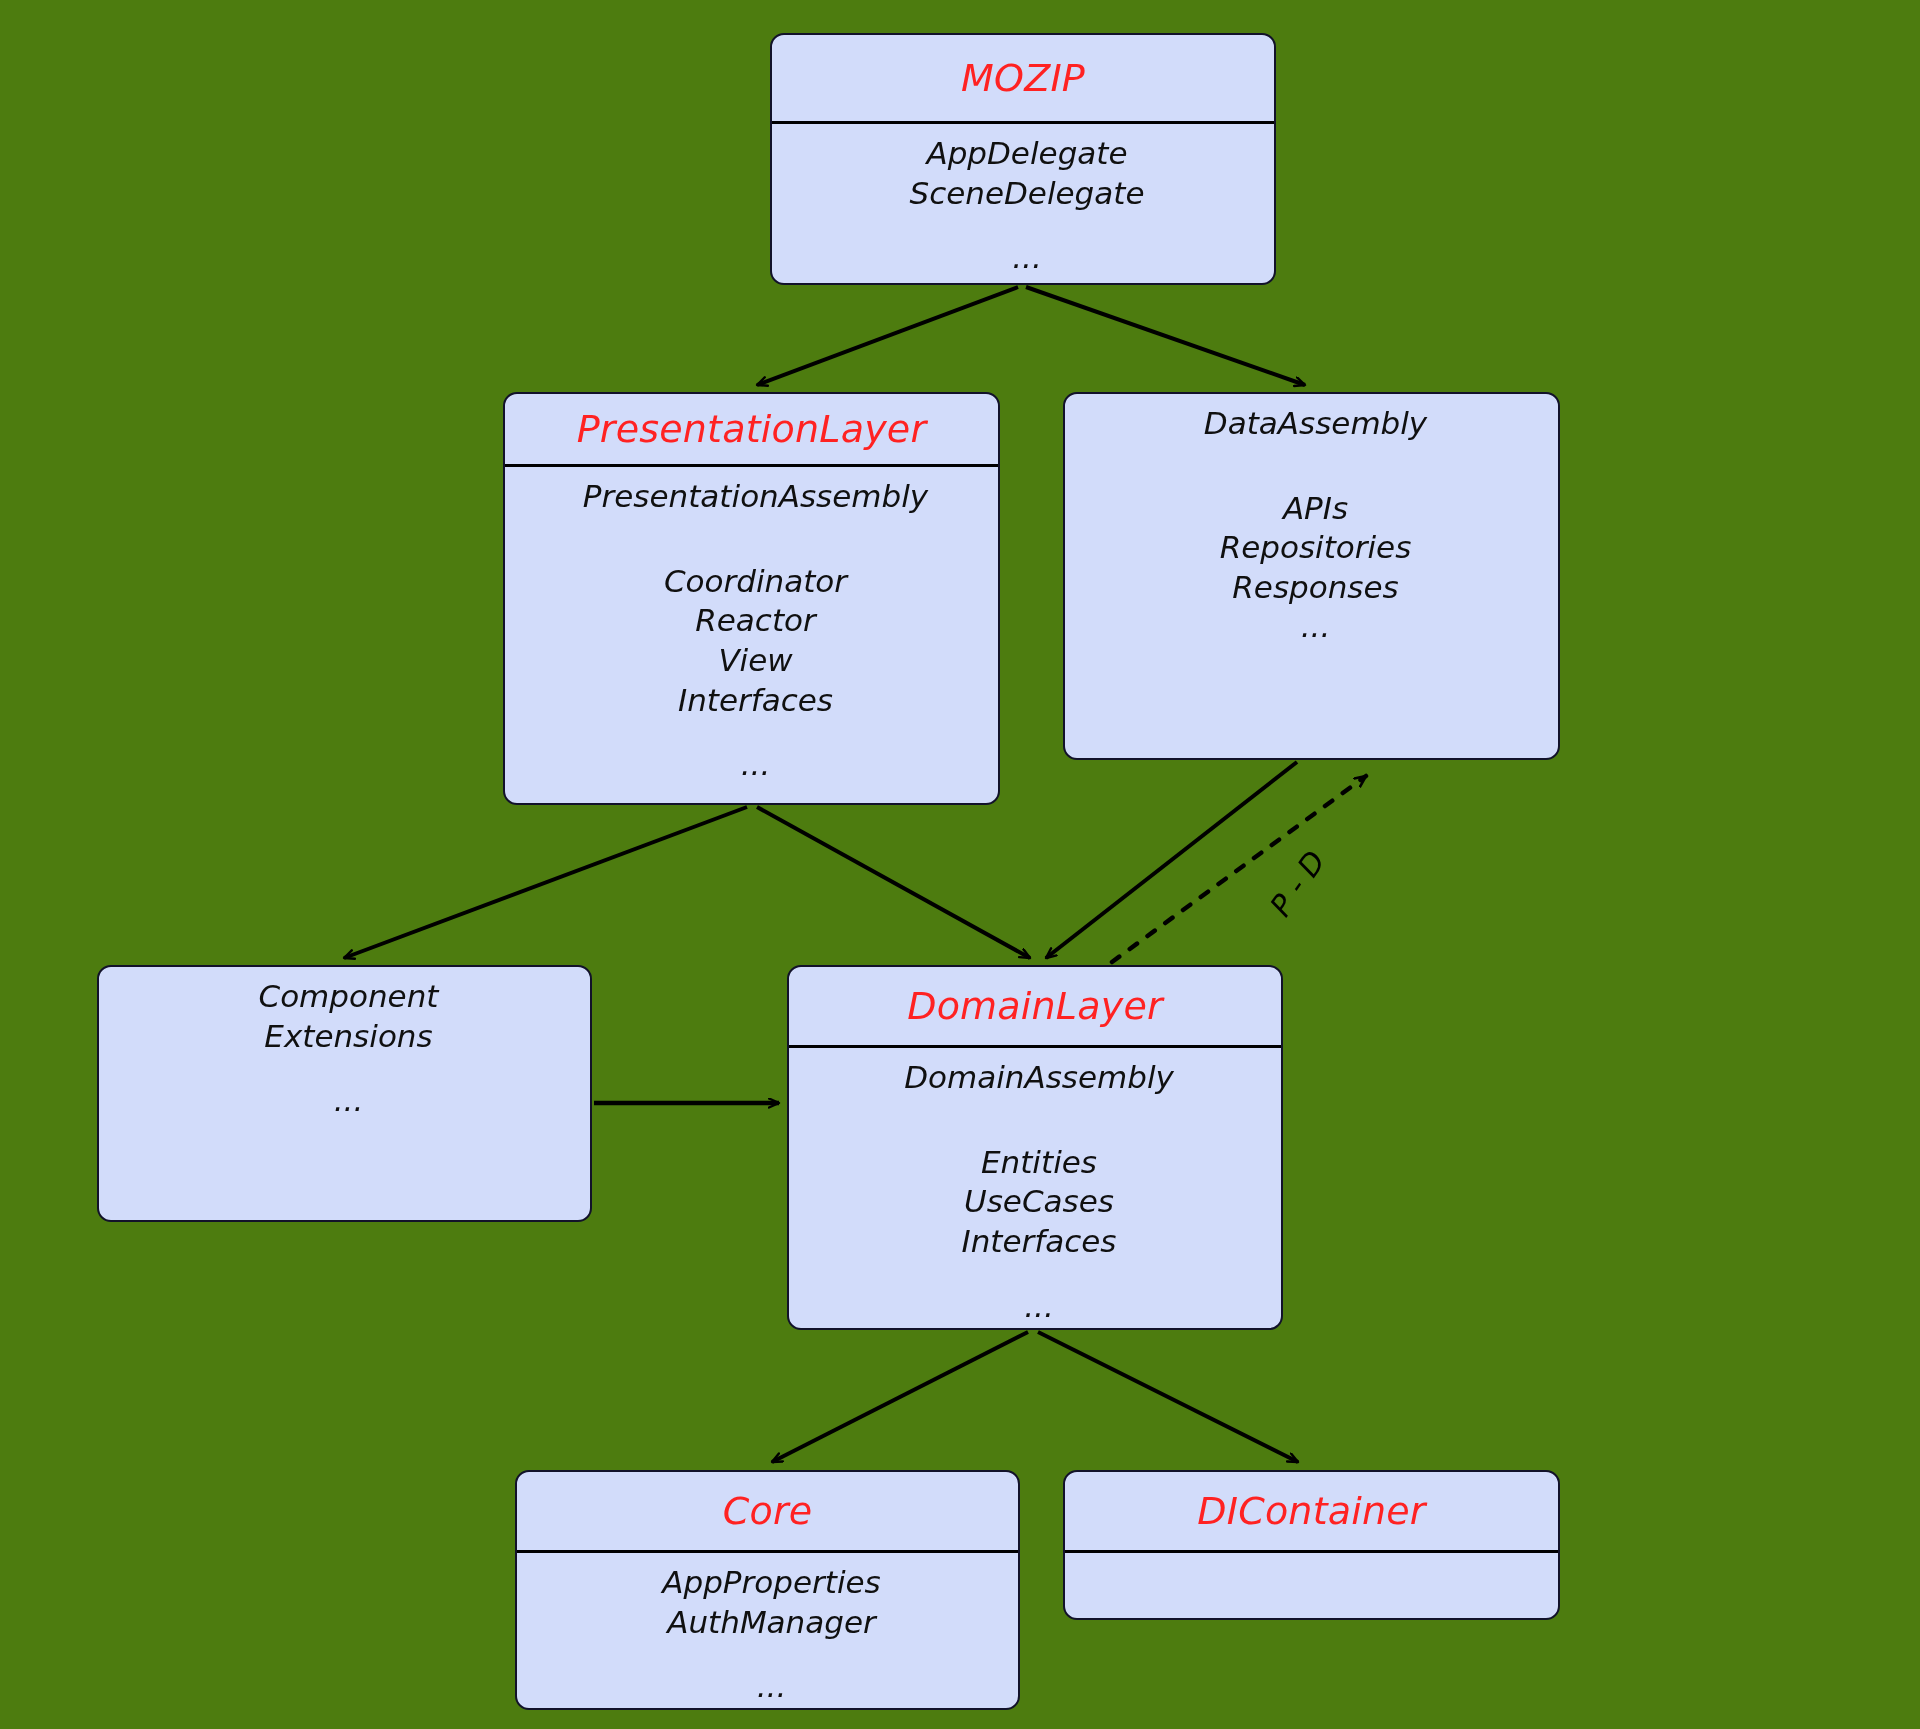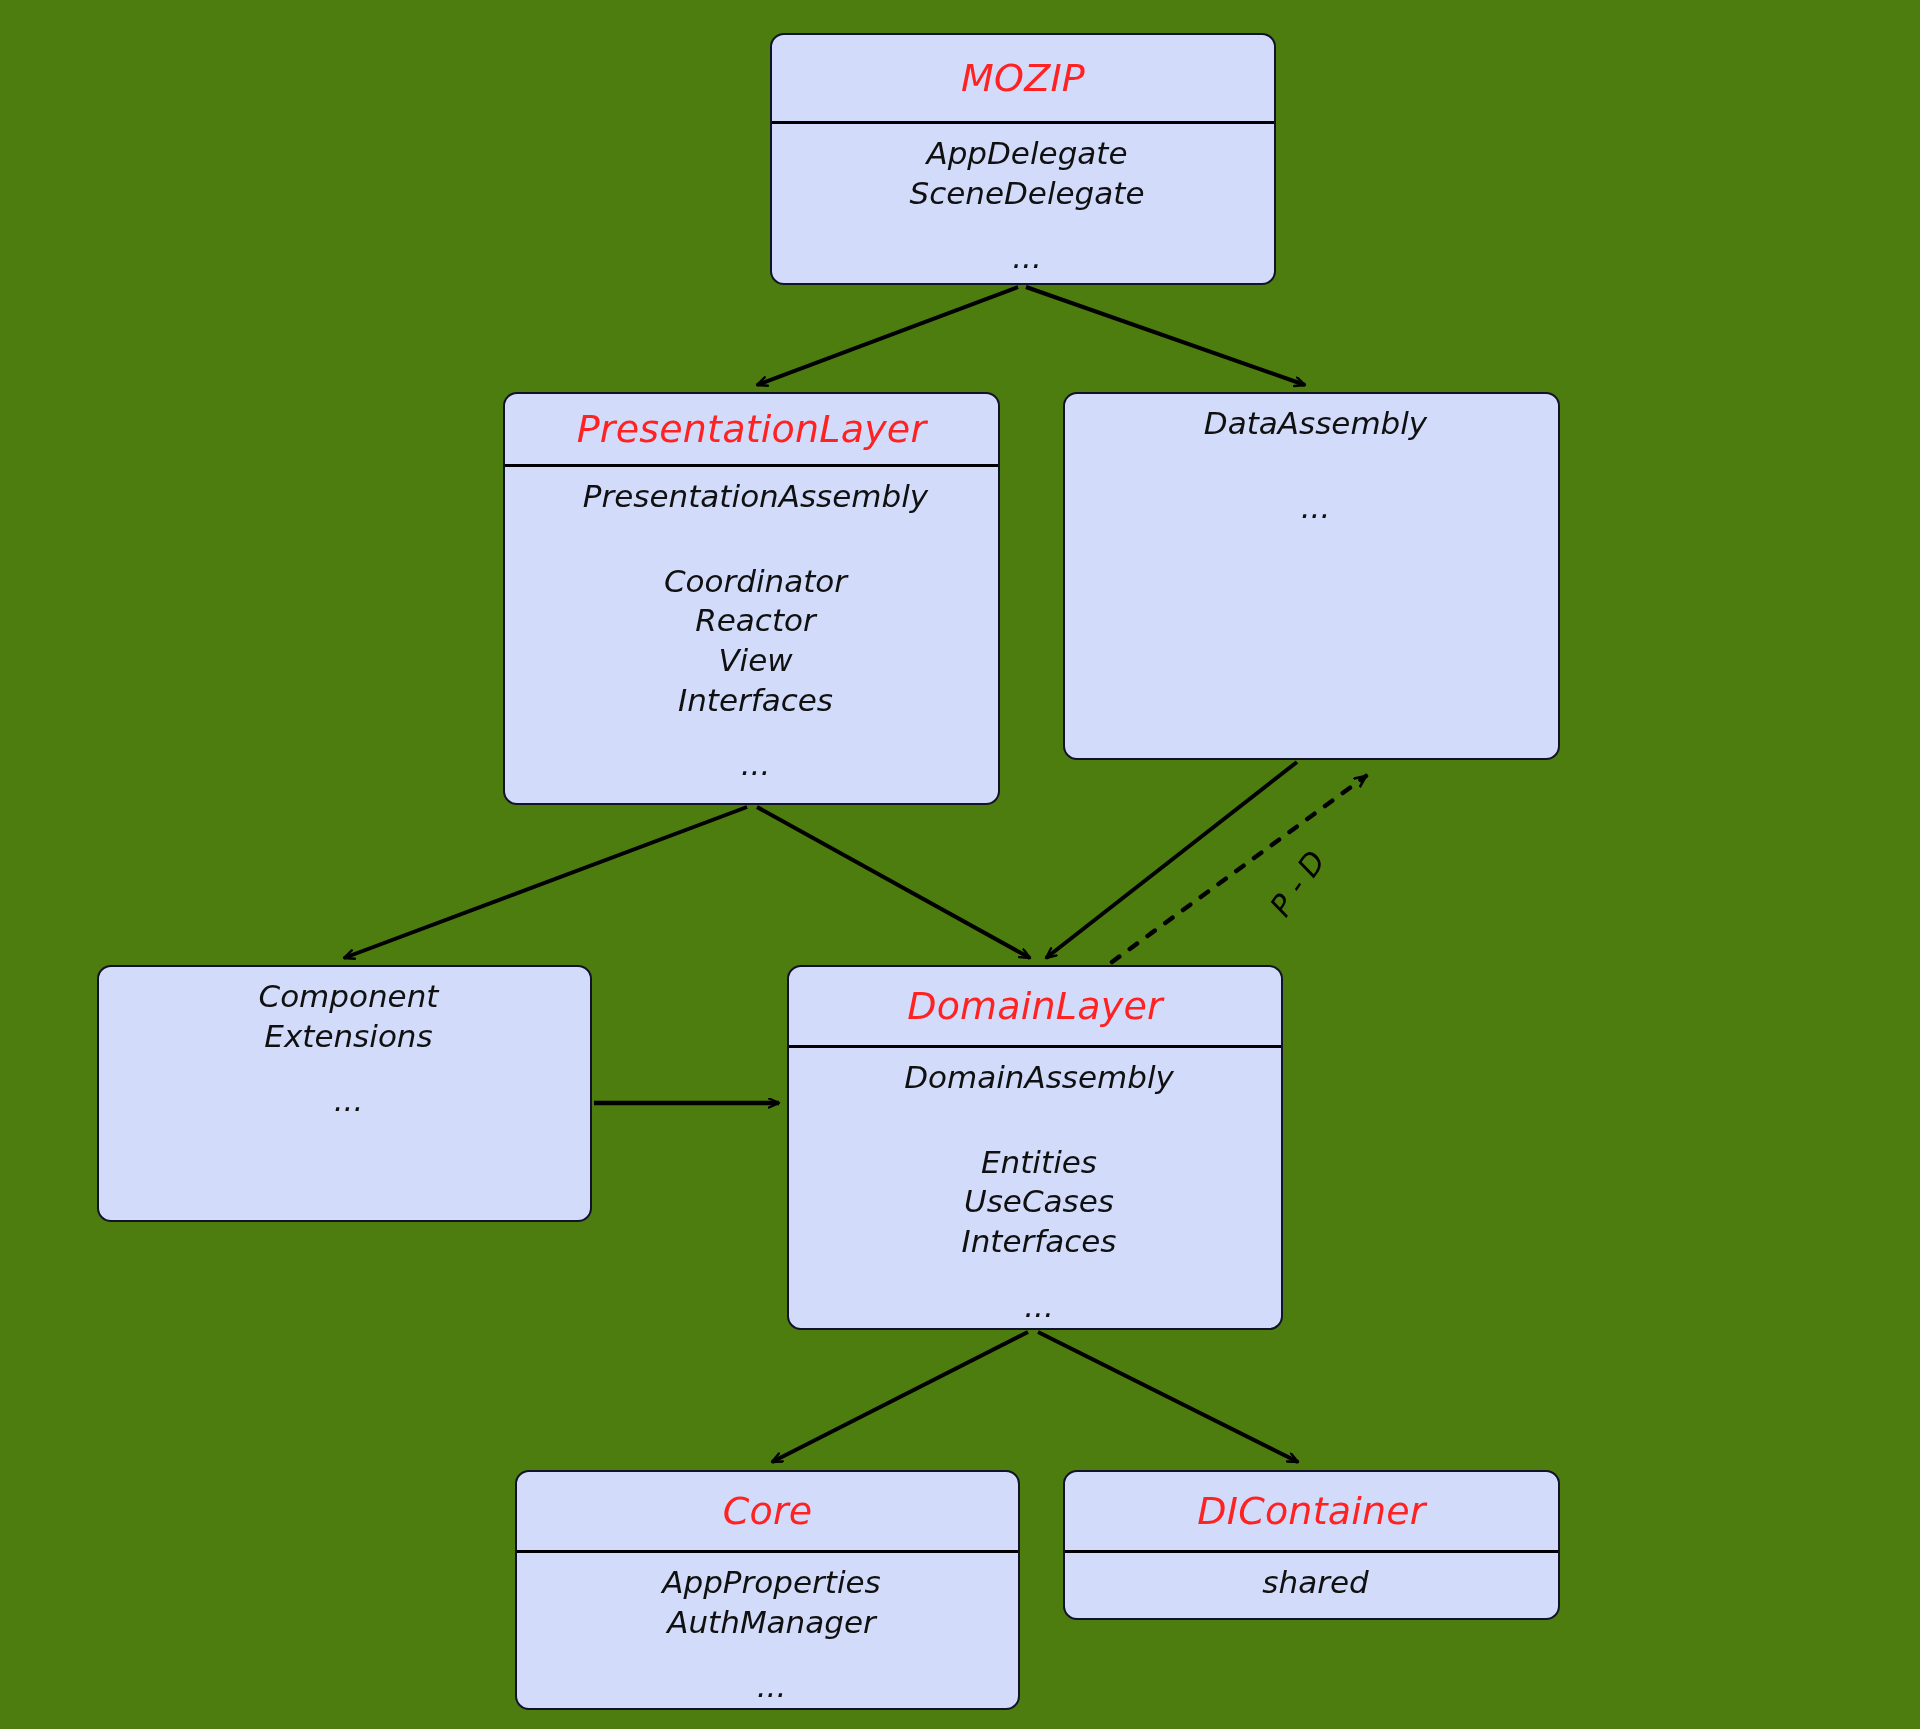--- a/index.html
+++ b/index.html
@@ -196,20 +196,25 @@
       </div>
       <div class="gap-sm"></div>
       <span class="ellipsis">...</span>
     </div>
   </div>
 
   <div class="node" id="node-data">
     <div class="node-body">
       <div class="assembly">DataAssembly</div>
       <div class="gap-lg"></div>
+      <div class="members">
+        <span class="member">APIs</span>
+        <span class="member">Repositories</span>
+        <span class="member">Responses</span>
+      </div>
       <span class="ellipsis">...</span>
     </div>
   </div>
 
   <div class="node" id="node-designsystem">
     <div class="node-body">
       <div class="members">
         <span class="member">Component</span>
         <span class="member">Extensions</span>
       </div>
@@ -240,22 +245,17 @@
         <span class="member">AppProperties</span>
         <span class="member">AuthManager</span>
       </div>
       <div class="gap-sm"></div>
       <span class="ellipsis">...</span>
     </div>
   </div>
 
   <div class="node" id="node-dicontainer">
     <div class="node-title">DIContainer</div>
-    <div class="node-body">
-      <div class="members">
-        <span class="member">shared</span>
-      </div>
-    </div>
   </div>
 
   <div class="edge-label" id="label-pd">P - D</div>
 
 </div>
 
 </body></html>

